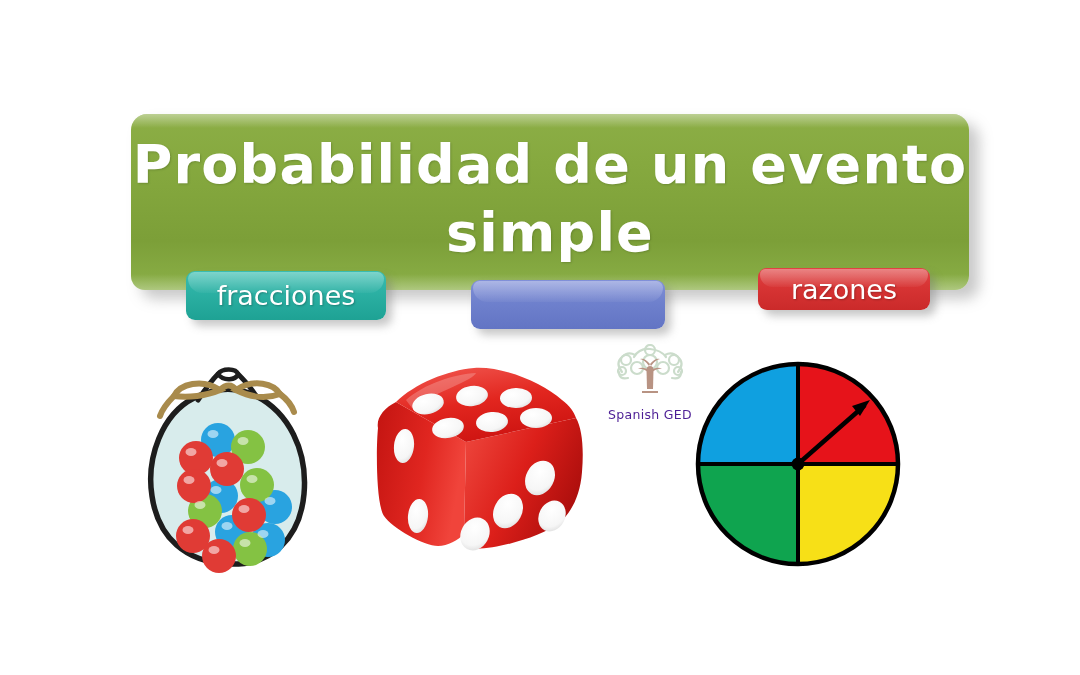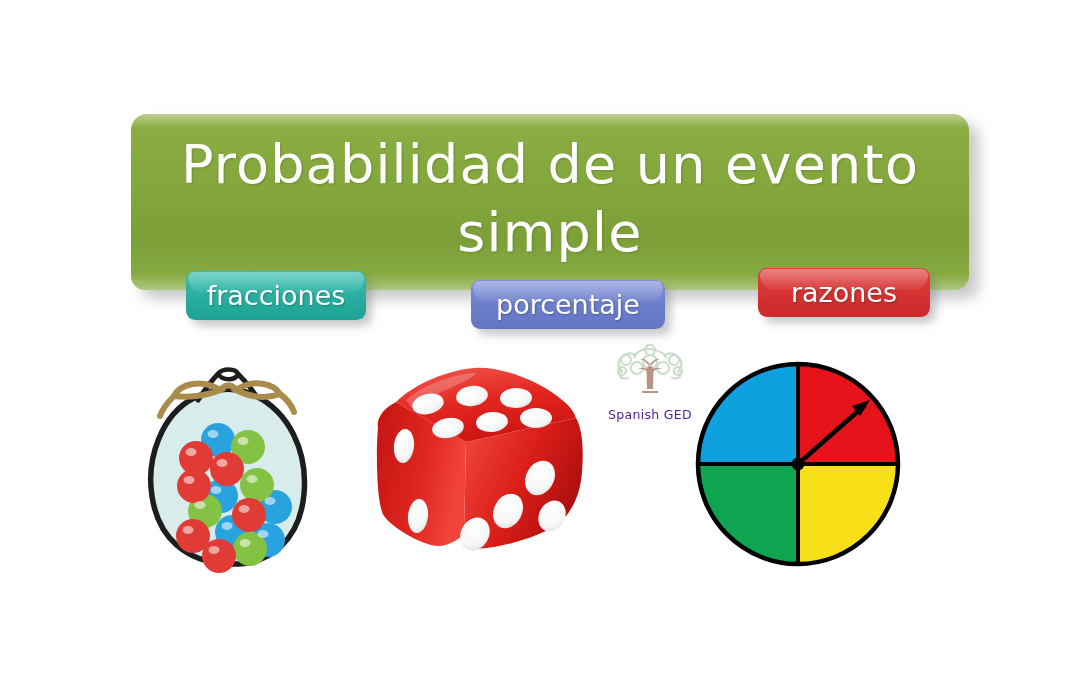--- a/index.html
+++ b/index.html
@@ -43,21 +43,21 @@
   }
   .banner-title {
     position: absolute;
     left: 0; right: 0;
     top: 17px;
     text-align: center;
     color: #ffffff;
     font-family: "DejaVu Sans", sans-serif;
     font-size: 54px;
     line-height: 68px;
-    font-weight: 400;
+    font-weight: 700;
     letter-spacing: 1.2px;
     text-shadow: 1px 1px 2px rgba(60,80,25,0.30);
     white-space: pre-line;
   }
 
   
   .pill {
     position: absolute;
     border-radius: 9px;
     color: #ffffff;
@@ -74,29 +74,29 @@
     position: absolute;
     left: 2px; right: 2px; top: 1px;
     height: 42%;
     border-radius: 8px 8px 18px 18px;
     background: linear-gradient(180deg, rgba(255,255,255,0.35), rgba(255,255,255,0.04));
     pointer-events: none;
   }
   .pill .lbl { position: relative; z-index: 2; }
 
   #pill-fracciones {
-    left: 186px; top: 271px; width: 180px; height: 49px;
+    left: 186px; top: 271px; width: 200px; height: 49px;
     background: linear-gradient(180deg, #39bdb0 0%, #2bb0a3 45%, #1ea294 100%);
   }
   #pill-porcentaje {
     left: 471px; top: 280px; width: 194px; height: 49px;
     background: linear-gradient(180deg, #8190d8 0%, #6f81cd 45%, #6274c4 100%);
   }
   #pill-razones {
-    left: 758px; top: 268px; width: 172px; height: 49px;
+    left: 758px; top: 268px; width: 172px; height: 42px;
     background: linear-gradient(180deg, #e04343 0%, #d73434 45%, #cb2a2a 100%);
   }
 
   
   .logo {
     position: absolute;
     left: 592px;
     top: 344px;
     width: 116px;
     height: 78px;
@@ -125,21 +125,20 @@
 simple</div>
 </div>
 
 <div class="pill" id="pill-fracciones">
   <span class="gloss"></span>
   <span class="lbl">fracciones</span>
 </div>
 
 <div class="pill" id="pill-porcentaje">
   <span class="gloss"></span>
-  <span class="lbl">porcentaje</span>
 </div>
 
 <div class="pill" id="pill-razones">
   <span class="gloss"></span>
   <span class="lbl">razones</span>
 </div>
 
 <div class="logo">
   <svg width="116" height="62" viewBox="0 0 116 62">
     <g fill="none" stroke="#cbdccb" stroke-width="2.2" stroke-linecap="round">

